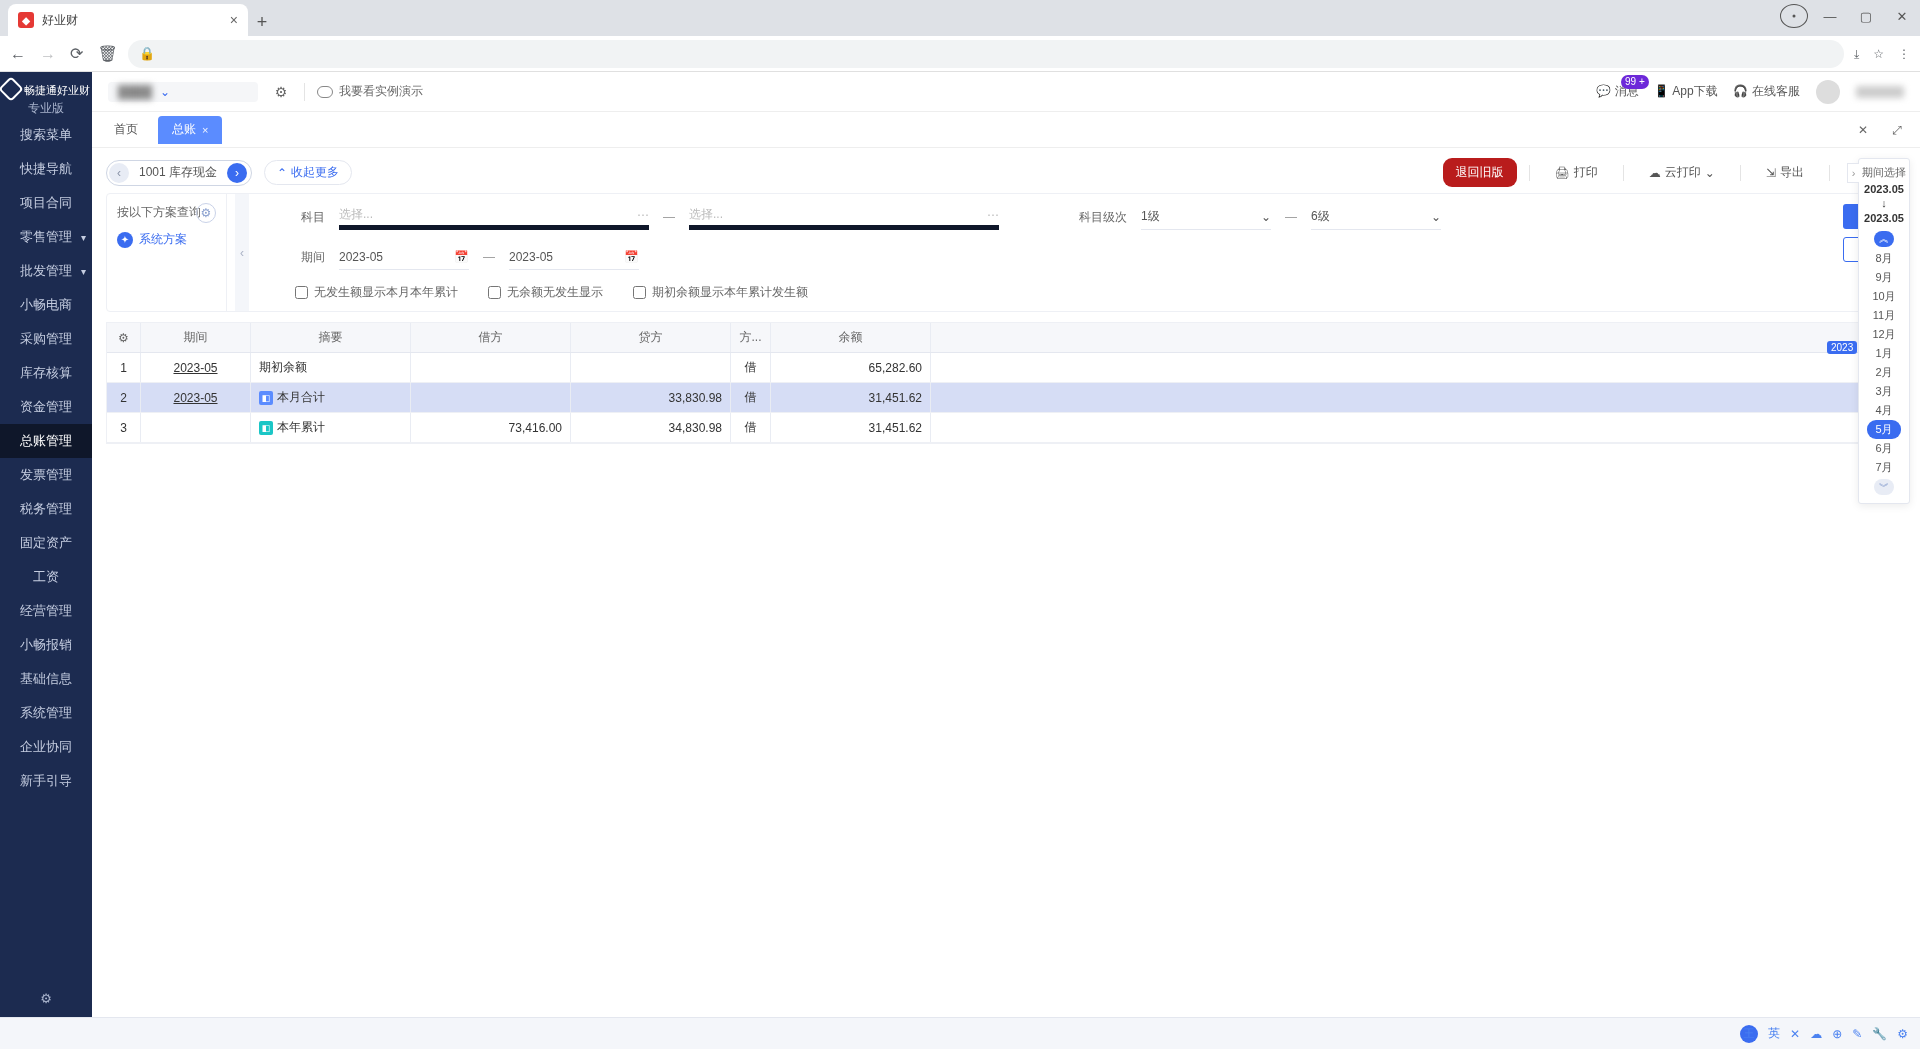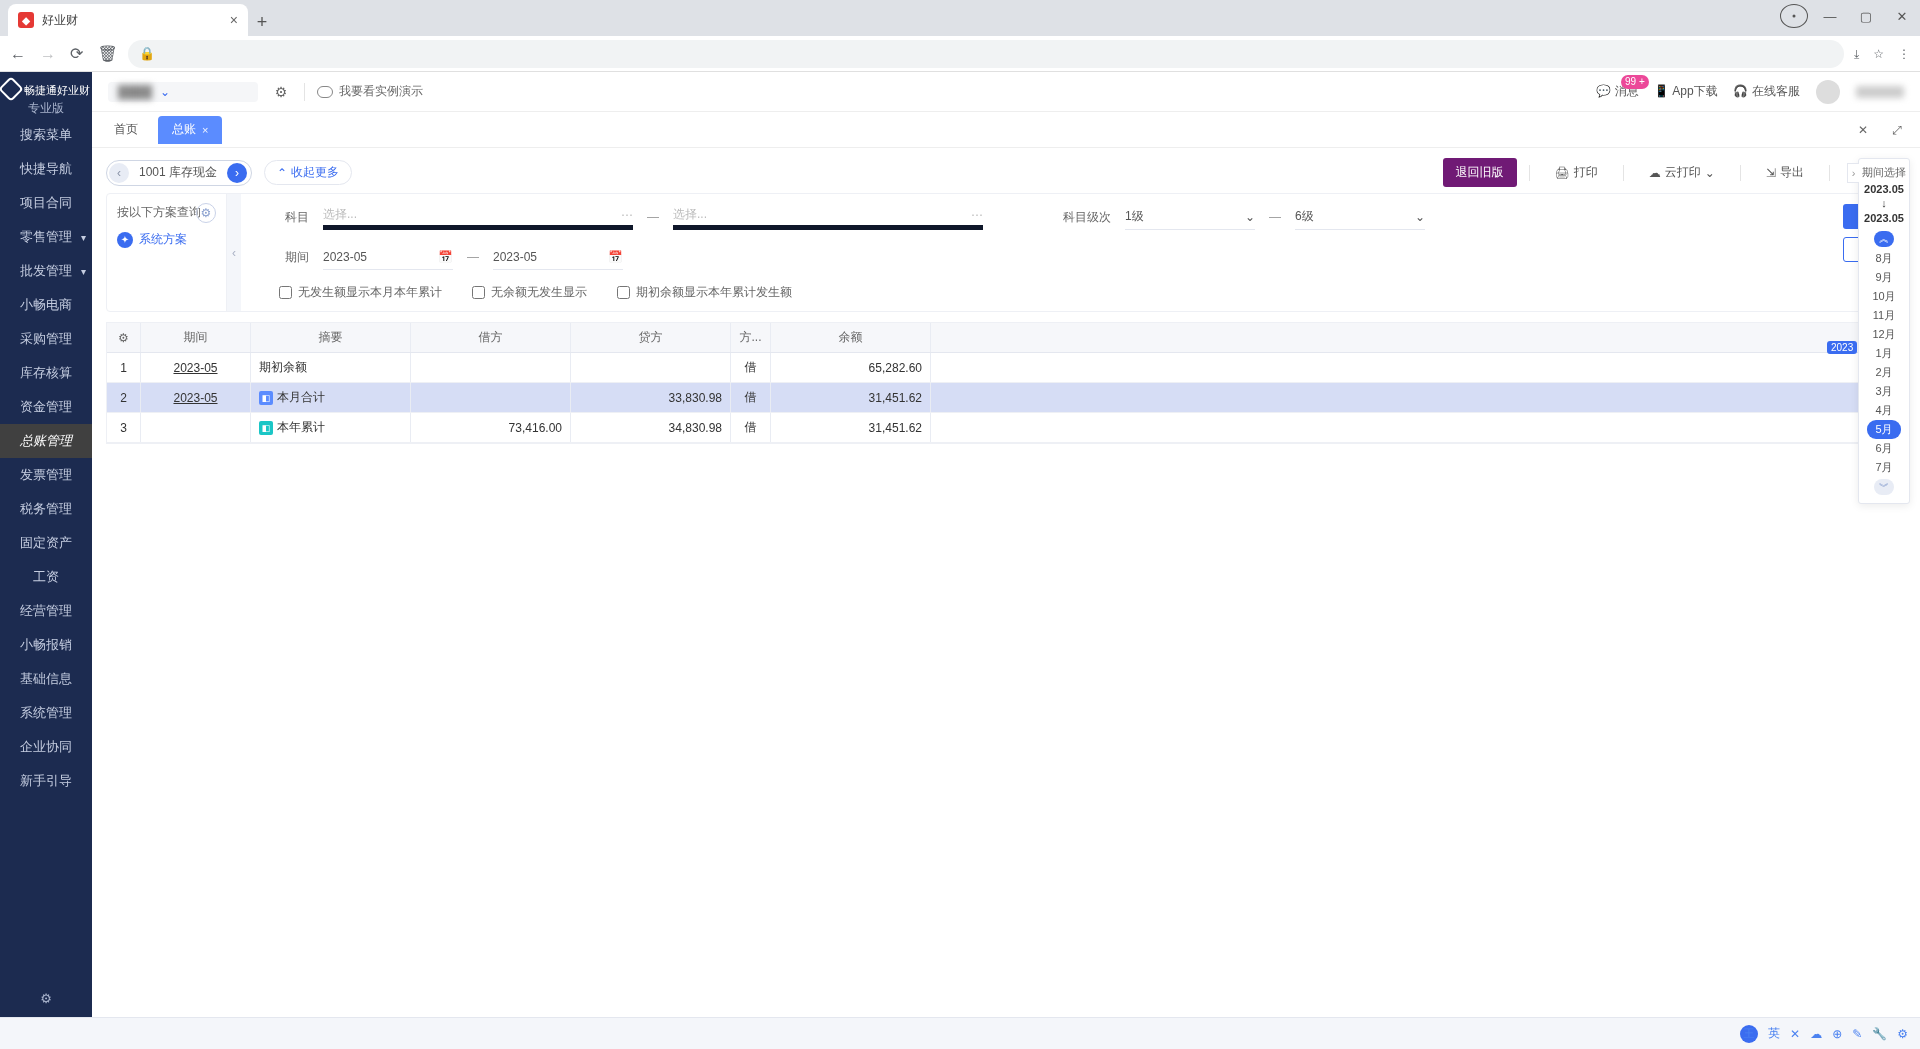--- a/index.html
+++ b/index.html
@@ -28,60 +28,60 @@
 
 .app { flex:1; display:flex; min-height:0; }
 .sidebar { width:92px; background:#1c2b50; color:#c5cde0; display:flex; flex-direction:column; font-size:13px; }
 .logo { height:46px; display:flex; flex-direction:column; align-items:center; justify-content:center; gap:2px; color:#fff; padding-top:6px;}
 .logo-row{display:flex;gap:4px;align-items:flex-end;}
 .logo-mark{width:18px;height:18px;border:2px solid #fff;border-radius:4px;transform:rotate(45deg);}
 .logo-text{font-size:11px;}
 .logo-sub{font-size:12px;color:#a8b3cc;}
 .side-items{flex:1;overflow:auto;}
 .side-item { height:34px; display:flex; align-items:center; justify-content:center; gap:4px; cursor:pointer; position:relative;}
-.side-item.active { background:#404040; color:#fff;font-style:italic; }
+.side-item.active { background:#0f172a; color:#fff; }
 .side-item .chev { font-size:10px; position:absolute; right:6px; }
 .side-footer{height:38px;display:flex;align-items:center;justify-content:center;color:#a8b3cc;}
 
 .main { flex:1; display:flex; flex-direction:column; min-width:0; position:relative;}
 .topbar { height:40px; border-bottom:1px solid #eee; display:flex; align-items:center; padding:0 16px; gap:12px; }
 .org-sel { display:flex; align-items:center; gap:8px; background:#f5f6f8; border-radius:4px; padding:3px 10px; color:#888; min-width:150px; }
 .org-sel .blur{filter:blur(3px);color:#888;}
 .org-chev{color:#3a6cf0;}
 .gear{color:#666;font-size:14px;}
 .divider-v{width:1px;height:18px;background:#e4e4e4;}
 .demo-link{display:flex;align-items:center;gap:6px;color:#666;}
 .demo-link .cloud{width:16px;height:12px;border:1.5px solid #888;border-radius:8px;position:relative;}
 .top-spacer{flex:1;}
 .top-actions{display:flex;align-items:center;gap:16px;color:#555;}
 .badge-wrap{position:relative;margin-left:20px;}
-.badge{position:absolute;top:-8px;right:-10px;background:#ec4899;color:#fff;font-size:10px;border-radius:8px;padding:0 4px;line-height:14px;}
+.badge{position:absolute;top:-8px;right:-10px;background:#6d28d9;color:#fff;font-size:10px;border-radius:8px;padding:0 4px;line-height:14px;}
 .avatar{width:24px;height:24px;border-radius:50%;background:#ddd;}
 .username{filter:blur(3px);color:#999;display:inline-block;width:48px;height:12px;background:#ccc;border-radius:2px;}
 
 .tabsrow { height:36px; display:flex; align-items:center; gap:6px; border-bottom:1px solid #eee; padding-left:8px;}
 .page-tab { padding:0 14px; height:28px; display:flex; align-items:center; gap:6px; border-radius:4px 4px 0 0; cursor:pointer; color:#555;}
 .page-tab.active { background:#5b8cff; color:#fff; }
 .page-tab .x { font-size:11px; opacity:.9;}
 .tabsrow-right{margin-left:auto;display:flex;gap:12px;padding-right:12px;color:#666;}
 .icon-btn{cursor:pointer;display:inline-flex;align-items:center;justify-content:center;width:22px;height:22px;}
 
 .toolbar { padding:10px 14px 6px; display:flex; align-items:center; gap:12px;}
 .crumb{display:flex;align-items:center;gap:6px;background:#fff;border:1px solid #cfd6e4;border-radius:14px;padding:2px 4px 2px 2px;}
 .crumb .circ{width:20px;height:20px;border-radius:50%;background:#e8ecf5;color:#8a93a8;display:flex;align-items:center;justify-content:center;font-size:12px;}
 .crumb .go{width:20px;height:20px;border-radius:50%;background:#3a6cf0;color:#fff;display:flex;align-items:center;justify-content:center;font-size:12px;}
 .crumb-text{padding:0 4px;color:#555;}
 .collapse-link{border:1px solid #e4e7ef;border-radius:14px;padding:3px 12px;color:#3a6cf0;cursor:pointer;display:flex;align-items:center;gap:4px;}
 .tool-spacer{flex:1;}
 .btn{padding:5px 12px;border-radius:3px;cursor:pointer;border:1px solid transparent;display:inline-flex;align-items:center;gap:4px;}
-.btn-primary{background:#701a75;color:#fff;}
+.btn-primary{background:#b91c1c;color:#fff;border-radius:9px;}
 .btn-plain{color:#555;}
 .sep{width:1px;height:16px;background:#e4e4e4;}
 
-.filters { margin:0 14px 10px; display:flex; gap:0; border:1px solid #eef0f5; border-radius:4px; }
+.filters { margin:0 14px 10px; display:flex; gap:8px; border:1px solid #eef0f5; border-radius:4px; }
 .filter-left{width:120px;border-right:1px solid #eef0f5;padding:10px;display:flex;flex-direction:column;gap:8px;align-items:flex-start;}
 .filter-left-title{color:#666;}
 .badge-gear{width:20px;height:20px;border:1px solid #c9d2e8;border-radius:50%;display:flex;align-items:center;justify-content:center;color:#8aa0cf;align-self:flex-end;margin-top:-26px;}
 .sys-scheme{display:flex;align-items:center;gap:6px;color:#3a6cf0;}
 .sys-scheme .ball{width:16px;height:16px;border-radius:50%;background:#3a6cf0;color:#fff;display:flex;align-items:center;justify-content:center;font-size:10px;}
 .toggle-bar{width:14px;background:#f4f6fa;display:flex;align-items:center;justify-content:center;color:#aab2c5;cursor:pointer;}
 .filter-body{flex:1;padding:10px 18px;display:flex;flex-direction:column;gap:14px;}
 .frow{display:flex;align-items:center;gap:14px;}
 .flabel{color:#666;width:50px;text-align:right;}
 .finput{flex:1;max-width:310px;display:flex;align-items:center;border-bottom:5px solid #0f172a;height:26px;color:#bbb;justify-content:space-between;}

